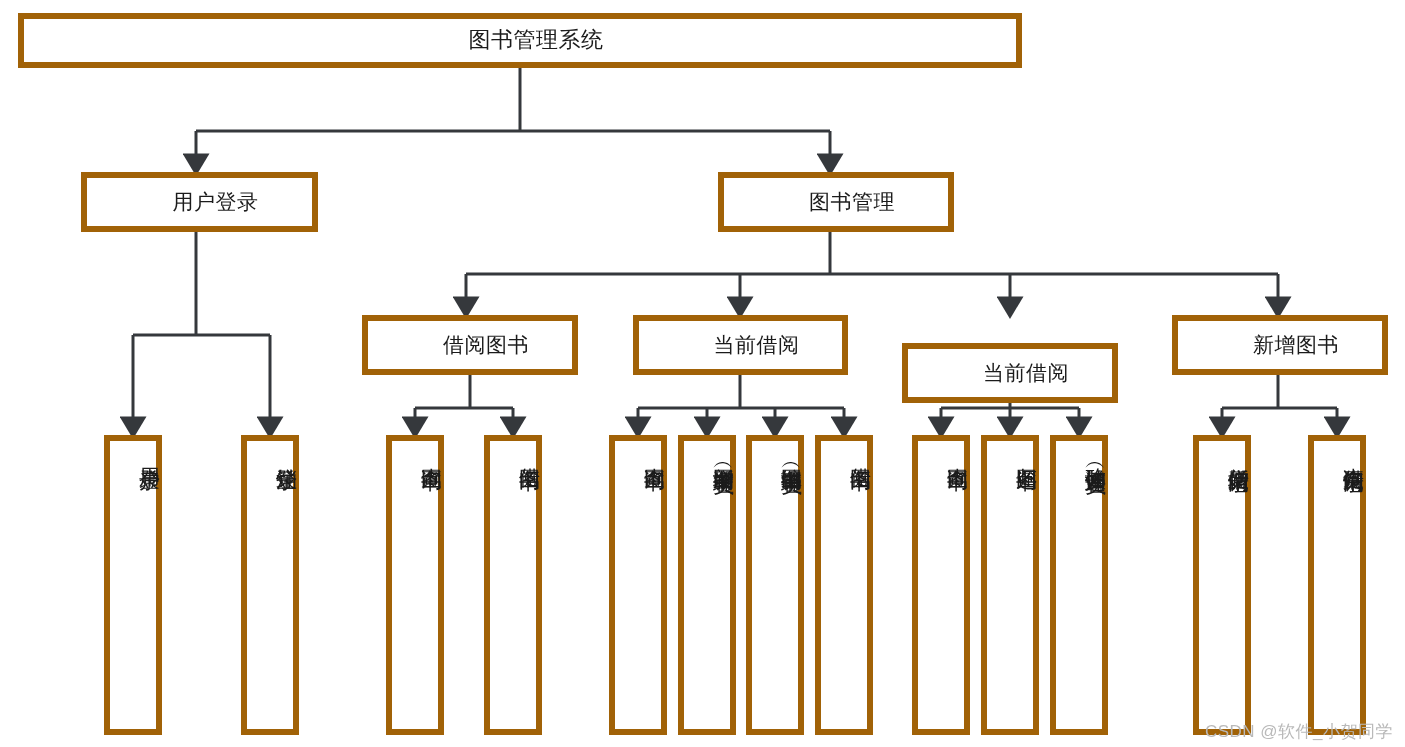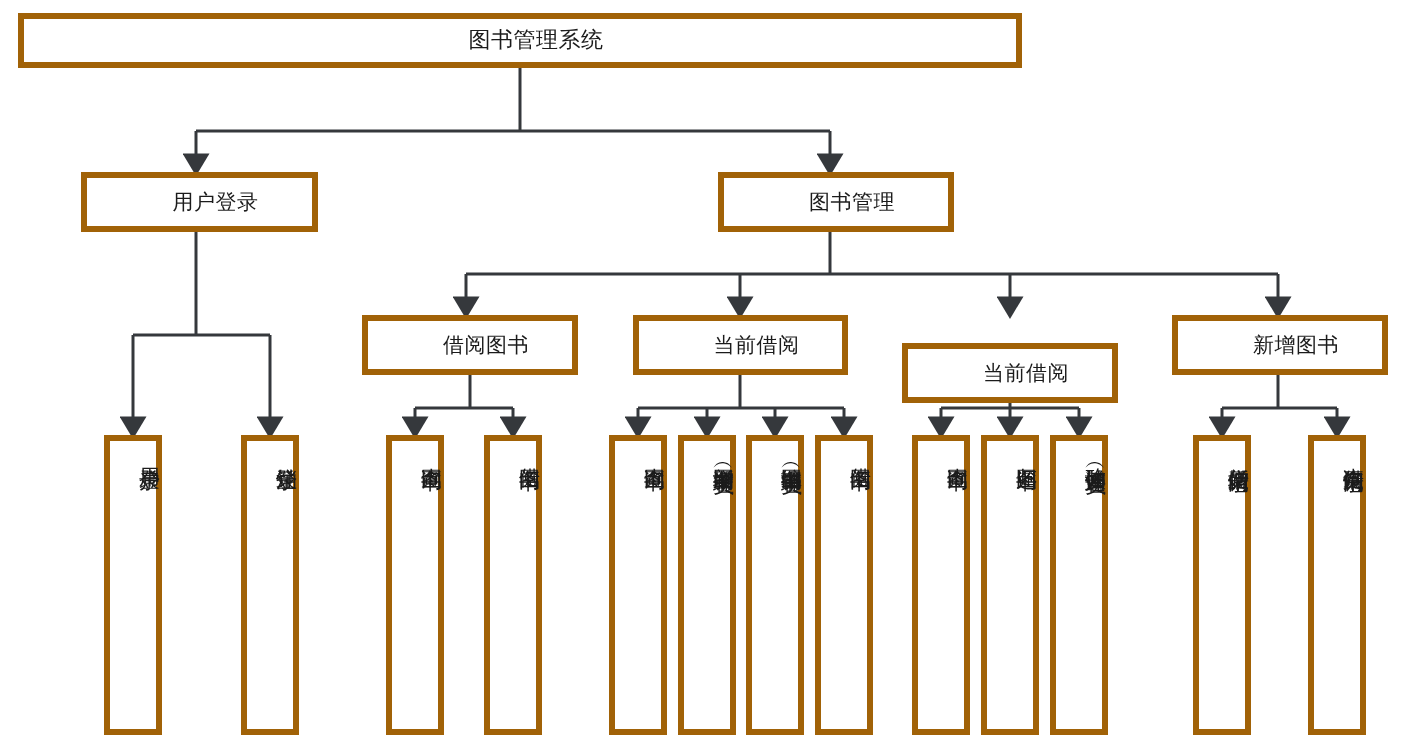--- a/index.html
+++ b/index.html
@@ -202,14 +202,15 @@
   </div>
 
   <div class="node vertical" style="left:1193px; top:435px; width:58px; height:300px;">
     <span class="label">新增借阅记录</span>
   </div>
 
   <div class="node vertical" style="left:1308px; top:435px; width:58px; height:300px;">
     <span class="label">查询借阅记录</span>
   </div>
 
+  <div id="watermark">CSDN @软件_小贺同学</div>
 
 </div>
 
 </body></html>

